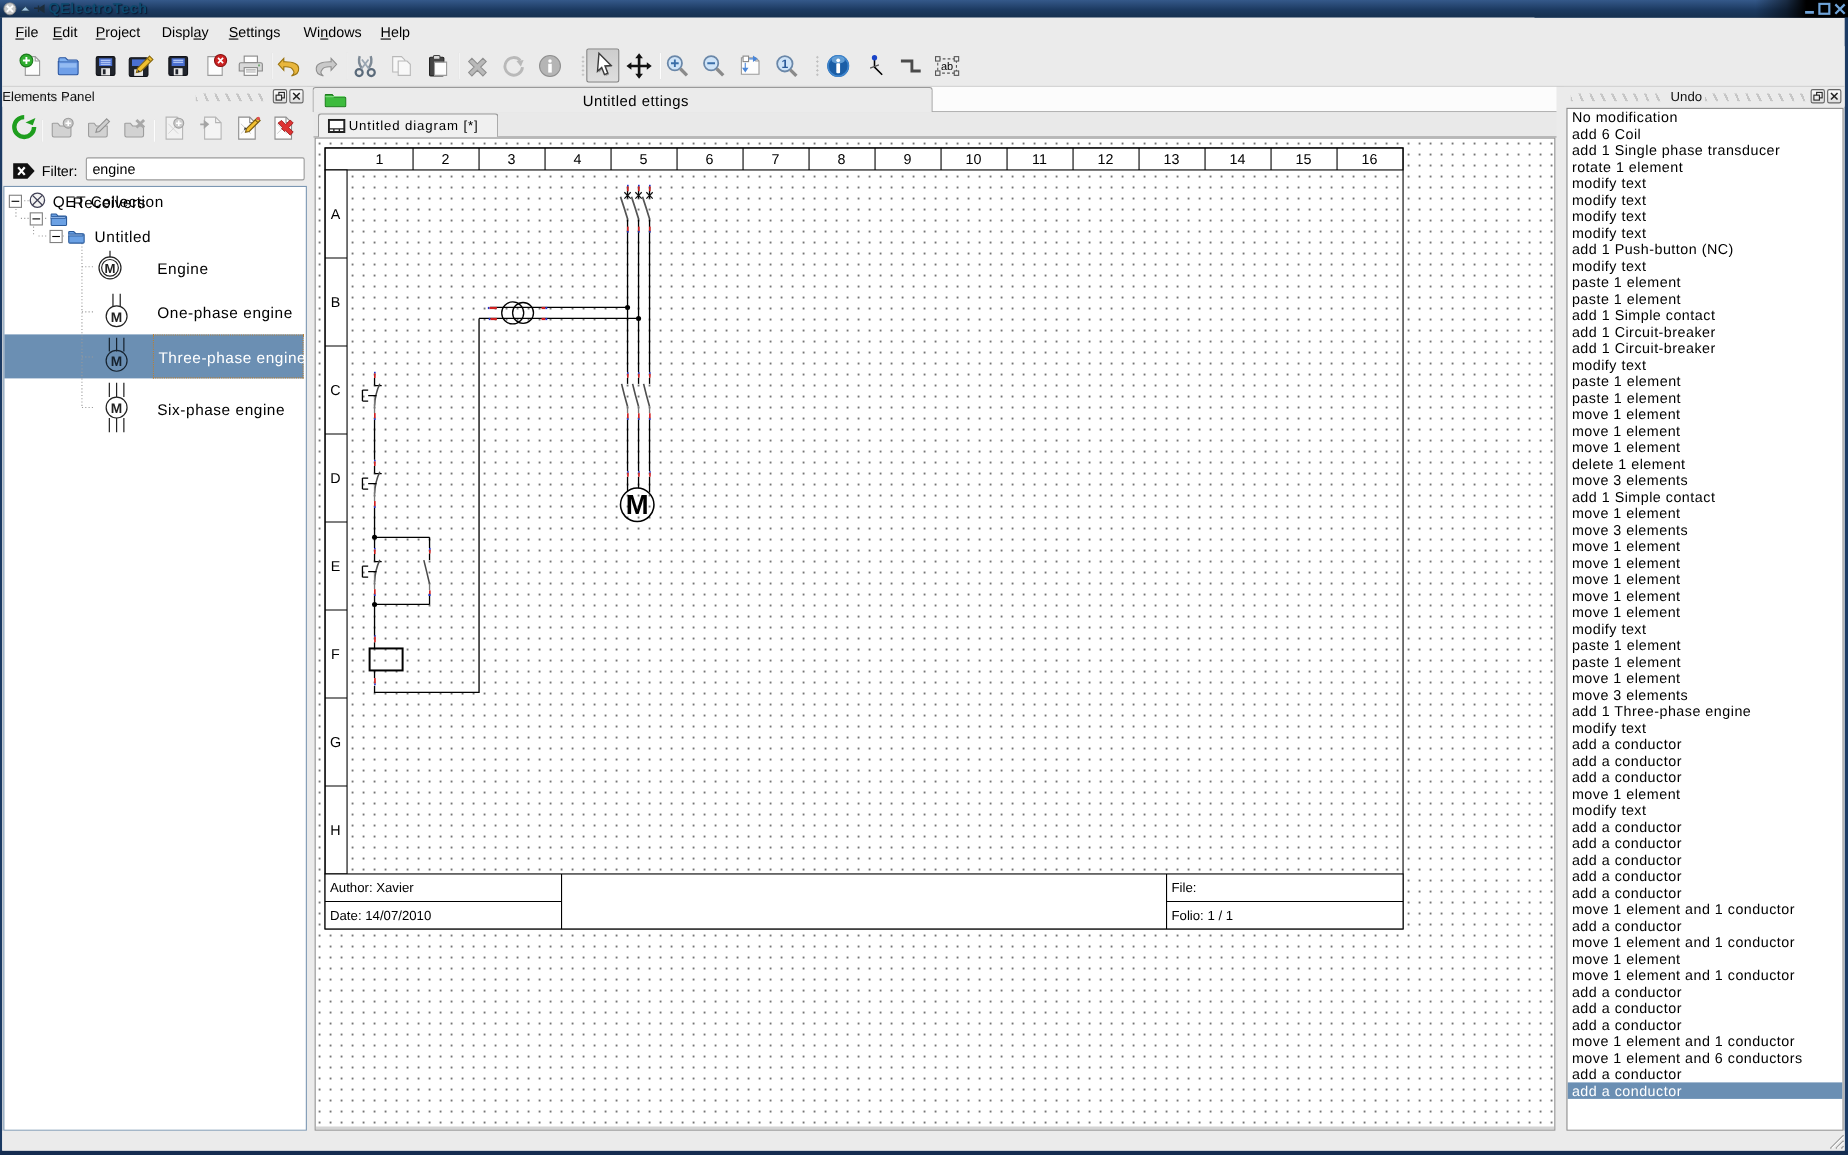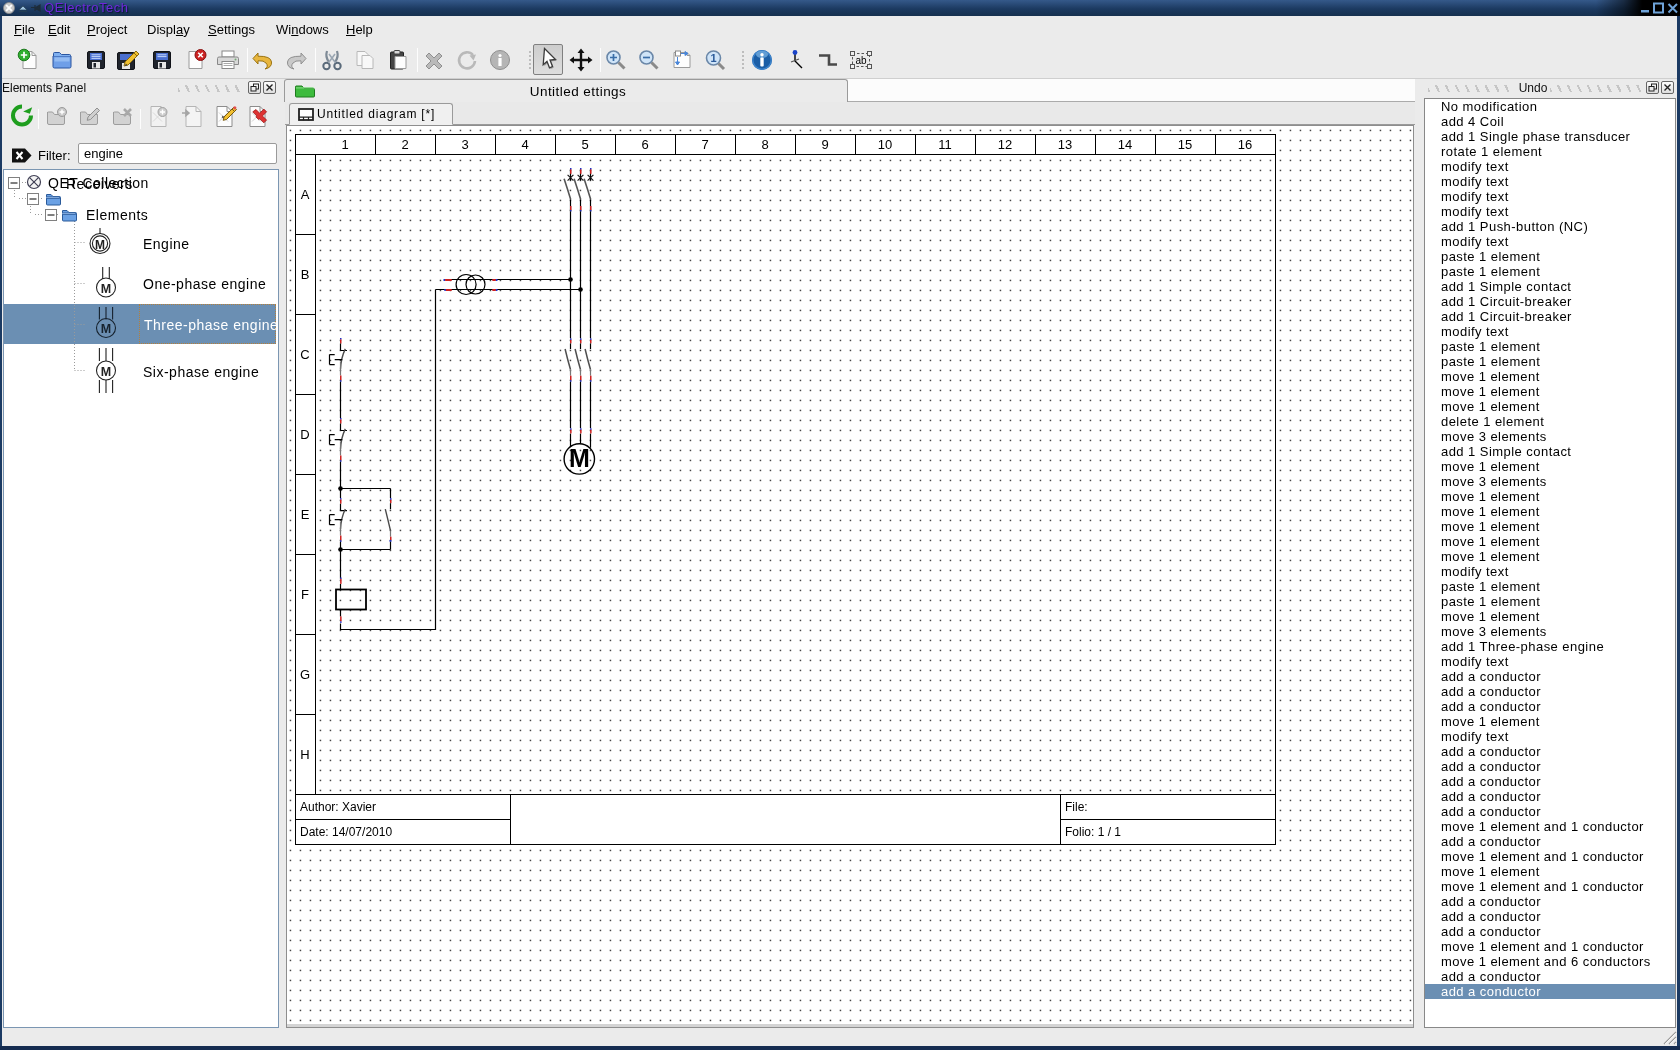--- a/index.html
+++ b/index.html
@@ -2,21 +2,21 @@
 <html><head><meta charset="utf-8">
 <style>
 *{margin:0;padding:0;box-sizing:border-box}
 html,body{width:1680px;height:1050px;overflow:hidden;background:#ebebeb;font-family:"Liberation Sans",sans-serif;position:relative}
 .abs{position:absolute}
 
 #titlebar{position:absolute;left:0;top:0;width:1680px;height:16px;
  background:linear-gradient(to right,#26486f 0px,#26486f 1540px,#10203a 1600px,#000 1640px,#000 1680px);}
 #titlebar .tgrad{position:absolute;inset:0;background:linear-gradient(#35598a,#1c3a61 55%,#16304f)}
 #titlebar .tblack{position:absolute;top:0;height:16px;left:1596px;width:84px;background:linear-gradient(to right,rgba(0,0,0,0) 0px,rgba(0,0,0,.5) 28px,#000 46px)}
-#title{position:absolute;left:44px;top:0px;color:#6d28d9;font-weight:normal;font-size:13px;letter-spacing:.55px;text-shadow:1px 1px 1px #091830}
+#title{position:absolute;left:44px;top:0px;color:#0c4a6e;font-weight:bold;font-size:13px;letter-spacing:.55px;text-shadow:1px 1px 1px #091830}
 #winborderL{position:absolute;left:0;top:16px;width:2px;height:1032px;background:#1b3a63}
 #winborderR{position:absolute;right:0;top:16px;width:3px;height:1032px;background:#1b3a63}
 #winborderB{position:absolute;left:0;top:1046px;width:1680px;height:4px;background:#152c50}
 #menubar{position:absolute;left:2px;top:16px;width:1393px;height:26px;background:#ebebeb;font-size:13px;color:#000}
 #menubar span{position:absolute;top:6px}
 #toolbar{position:absolute;left:2px;top:42px;width:1675px;height:37px;background:#ebebeb;border-bottom:1px solid #cfcfcf}
 .tsep{position:absolute;top:6px;width:1px;height:24px;background:#c2c2c2;border-right:1px solid #fdfdfd}
 .thandle{position:absolute;top:8px;width:4px;height:20px;background-image:radial-gradient(#bdbdbd 1px,rgba(0,0,0,0) 1.1px);background-size:4px 4px}
 .ticon{position:absolute;top:48px}
 #selbox{position:absolute;left:533px;top:44px;width:30px;height:31px;background:linear-gradient(#cdcdcd,#dedede);border:1px solid #808080;border-radius:2px}
@@ -32,21 +32,21 @@
 
 #ptabbar{position:absolute;left:285px;top:79px;width:1130px;height:23px;background:#fcfcfc;border-bottom:1px solid #ababab}
 #ptab{position:absolute;left:284px;top:79px;width:564px;height:23px;background:#ebebeb;border:1px solid #9a9a9a;border-bottom:none;border-radius:3px 3px 0 0}
 #ptablabel{position:absolute;left:296px;width:564px;top:84px;text-align:center;font-size:13.5px;letter-spacing:.45px}
 #dtabbar{position:absolute;left:285px;top:102px;width:1130px;height:23px;background:#e9e9e9;border-bottom:1px solid #9a9a9a}
 #dtab{position:absolute;left:289px;top:103px;width:164px;height:22px;background:#f0f0f0;border:1px solid #9a9a9a;border-bottom:1px solid #f0f0f0;border-radius:3px 3px 0 0;font-size:13px}
 #canvas{position:absolute;left:286px;top:125px;width:1128px;height:903px;background:#fff;border:1px solid #8e8e8e;box-shadow:inset 0 -3px 0 #d4d4d4;
  }
 
 #undolist{position:absolute;left:1424px;top:98px;width:252px;height:930px;background:#fff;border:1px solid #888;font-size:13px;overflow:hidden}
-#undolist div{height:15px;line-height:15px;padding-left:16px;white-space:nowrap;letter-spacing:.45px}
+#undolist div{height:15px;line-height:15px;padding-left:4px;white-space:nowrap;letter-spacing:.45px}
 #undolist div.sel{background:#6b8fb3;color:#fff}
 
 #statusbar{position:absolute;left:2px;top:1028px;width:1675px;height:18px;background:#ebebeb}
 </style></head>
 <body>
 <div id="titlebar">
     <div class="tgrad"></div>
     <div class="tblack"></div>
   </div>
 <span id="title">QElectroTech</span>
@@ -330,21 +330,21 @@
  </g>
 
  <g stroke="#222" fill="none" stroke-width="1.1">
   <path d="M99.4,348 v13 M106,348 v13 M112.6,348 v13 M99.4,380 v13 M106,380 v13 M112.6,380 v13"></path>
   <circle cx="106" cy="370.5" r="9.5"></circle>
   <text x="106" y="375.5" font-size="12.5" font-weight="bold" fill="#222" stroke="none" text-anchor="middle" font-family="Liberation Sans">M</text>
  </g>
 </svg>
 <span class="titem" style="left:48px;top:175px">QET Collection</span>
 <span class="titem" style="left:66px;top:176px">Receivers</span>
-<span class="titem" style="left:86px;top:207px">Elements</span>
+<span class="titem" style="left:86px;top:207px">Untitled</span>
 <span class="titem" style="left:143px;top:236px">Engine</span>
 <span class="titem" style="left:143px;top:276px">One-phase engine</span>
 <span class="titem" style="left:144px;top:317px;color:#fff">Three-phase engine</span>
 <span class="titem" style="left:143px;top:364px">Six-phase engine</span>
 <div id="ptabbar"></div>
 <div id="ptab"></div>
 <svg class="abs" style="left:295px;top:83px" width="20" height="15">
     <path d="M1,3 h6 l2,2.5 h9.5 q1,0 1,1 v6.5 q0,1 -1,1 h-17 q-1,0 -1,-1 v-9 q0,-1 0.5,-1" fill="#3dbb3d" stroke="#1e7a1e"></path>
     <path d="M0.8,5.5 h18 v-0.5 q0,-0.8 -1,-0.8 h-17" fill="#7ad87a" stroke="none"></path>
   </svg>
@@ -509,21 +509,21 @@
 </div>
 <div class="dbtn" style="left:1646px;top:81px"></div>
 <div class="dbtn" style="left:1661px;top:81px"></div>
 <svg class="abs" style="left:1646px;top:81px" width="30" height="13">
  <rect x="5.5" y="3" width="5" height="5" fill="none" stroke="#222"></rect>
     <rect x="3" y="5.5" width="5" height="4.5" fill="#eee" stroke="#222"></rect>
  <path d="M18.5,3.5 l6,6 m0,-6 l-6,6" stroke="#222" stroke-width="1.4"></path>
 </svg>
 <div id="undolist">
 <div>No modification</div>
-<div>add 4 Coil</div>
+<div>add 6 Coil</div>
 <div>add 1 Single phase transducer</div>
 <div>rotate 1 element</div>
 <div>modify text</div>
 <div>modify text</div>
 <div>modify text</div>
 <div>modify text</div>
 <div>add 1 Push-button (NC)</div>
 <div>modify text</div>
 <div>paste 1 element</div>
 <div>paste 1 element</div>

